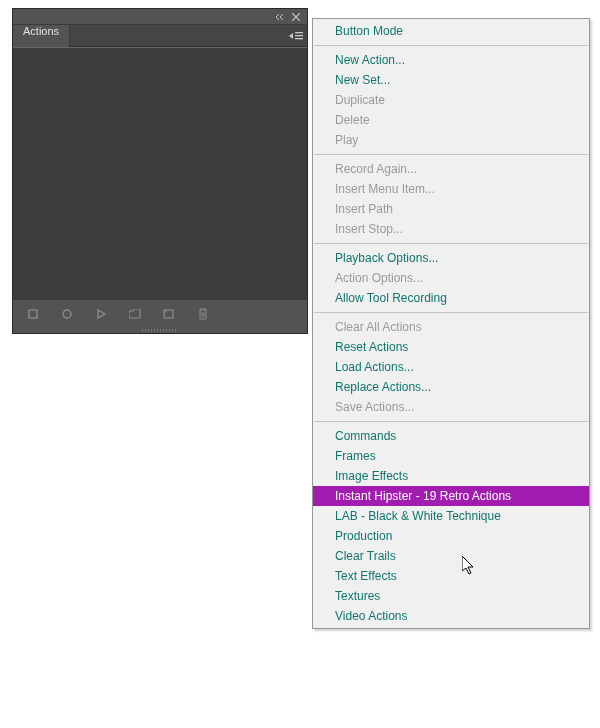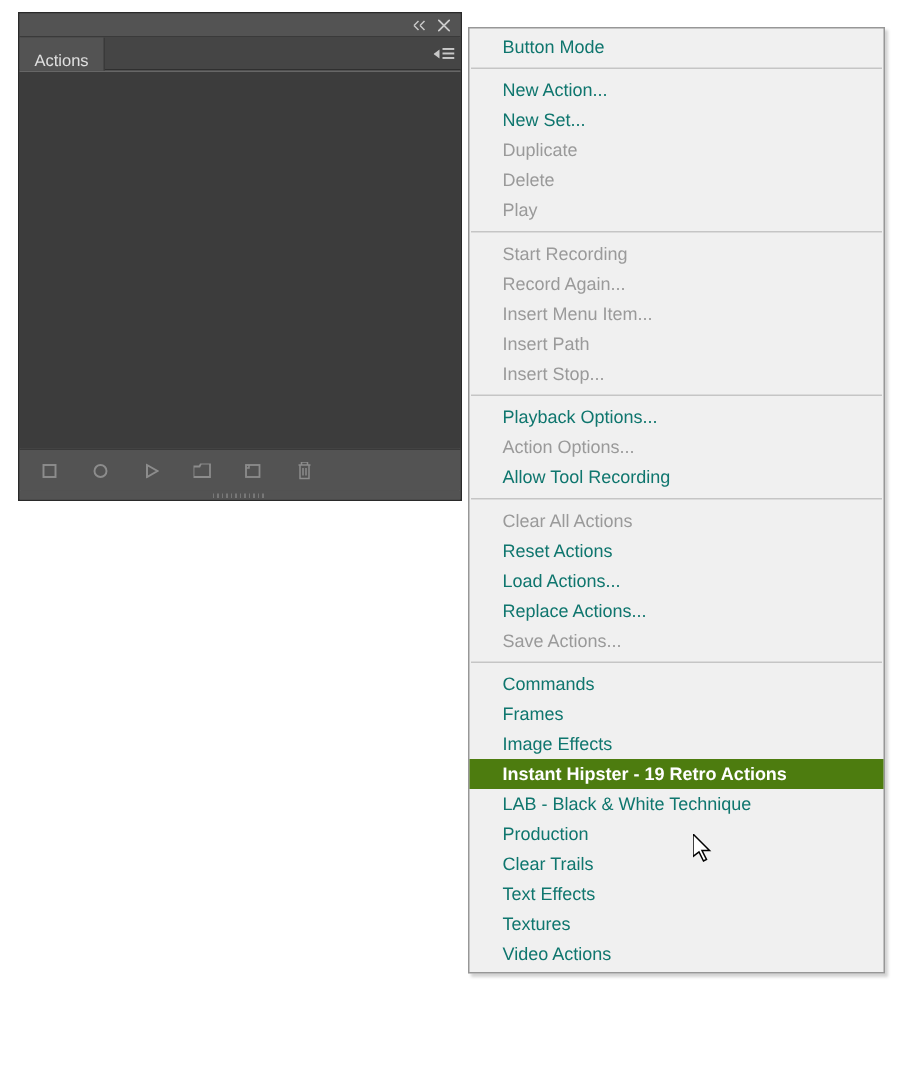--- a/index.html
+++ b/index.html
@@ -42,21 +42,21 @@
   .panel-tabs {
     height: 22px;
     background: #454545;
     display: flex;
     align-items: center;
     border-bottom: 1px solid #2f2f2f;
   }
   .tab {
     height: 22px;
     padding: 0 10px;
-    display: flex; align-items: flex-end;
+    display: flex; align-items: flex-start;
     background: #535353;
     color: #e0e0e0;
     font-size: 11px;
     border-right: 1px solid #3a3a3a;
     cursor: pointer;
   }
   .panel-menu-btn {
     margin-left: auto;
     width: 22px; height: 22px;
     display: flex; align-items: center; justify-content: center;
@@ -103,21 +103,21 @@
     box-shadow: 2px 2px 2px rgba(0,0,0,.18);
     padding: 2px 0;
   }
   .mi {
     padding: 3px 14px 3px 22px;
     color: #0f766e;
     cursor: pointer;
     white-space: nowrap;
   }
   .mi.disabled { color: #9a9a9a; cursor: default; }
-  .mi.highlight { background: #4d7c0f; color: #fff; font-weight: bold; }
+  .mi.highlight { background: #a21caf; color: #fff; }
   .sep { height: 1px; background: #c5c5c5; margin: 4px 1px; }
   
   .cursor {
     position: absolute;
     left: 462px;
     top: 556px;
     pointer-events: none;
   }
 </style>
 </head>
@@ -190,21 +190,20 @@
 
 <div class="menu" id="menu">
     <div class="mi">Button Mode</div>
     <div class="sep"></div>
     <div class="mi">New Action...</div>
     <div class="mi">New Set...</div>
     <div class="mi disabled">Duplicate</div>
     <div class="mi disabled">Delete</div>
     <div class="mi disabled">Play</div>
     <div class="sep"></div>
-    <div class="mi disabled">Start Recording</div>
     <div class="mi disabled">Record Again...</div>
     <div class="mi disabled">Insert Menu Item...</div>
     <div class="mi disabled">Insert Path</div>
     <div class="mi disabled">Insert Stop...</div>
     <div class="sep"></div>
     <div class="mi">Playback Options...</div>
     <div class="mi disabled">Action Options...</div>
     <div class="mi">Allow Tool Recording</div>
     <div class="sep"></div>
     <div class="mi disabled">Clear All Actions</div>

